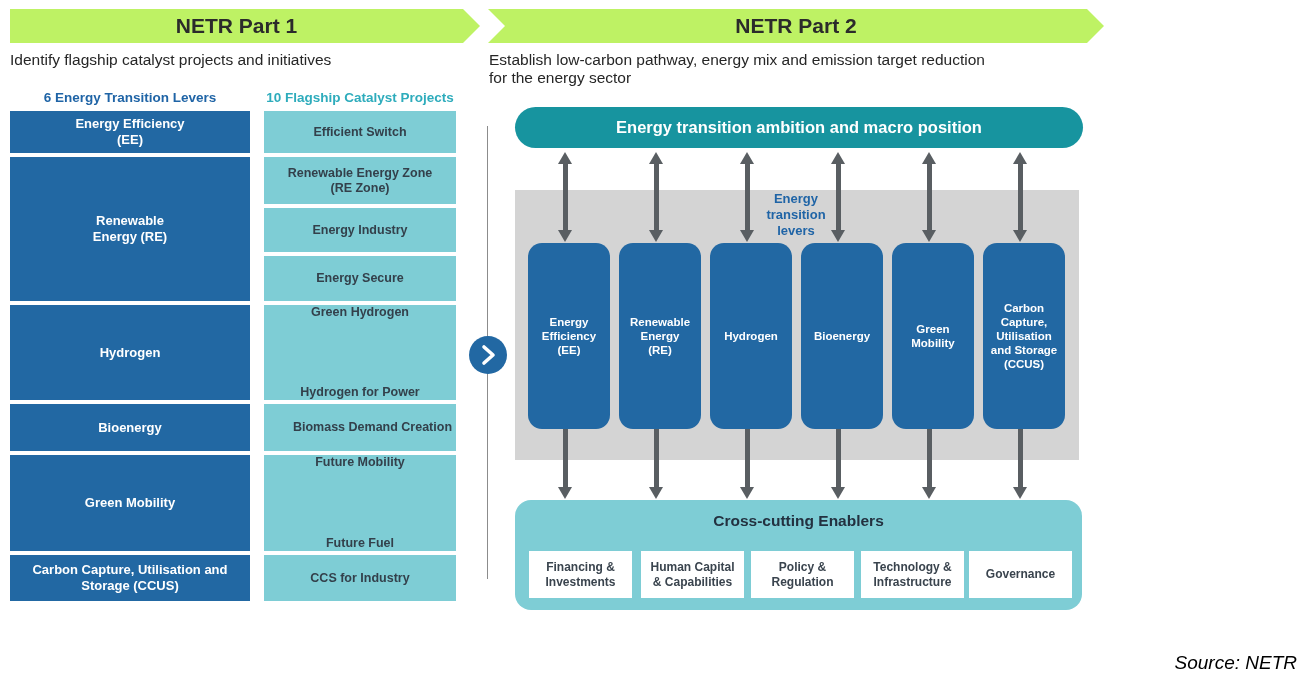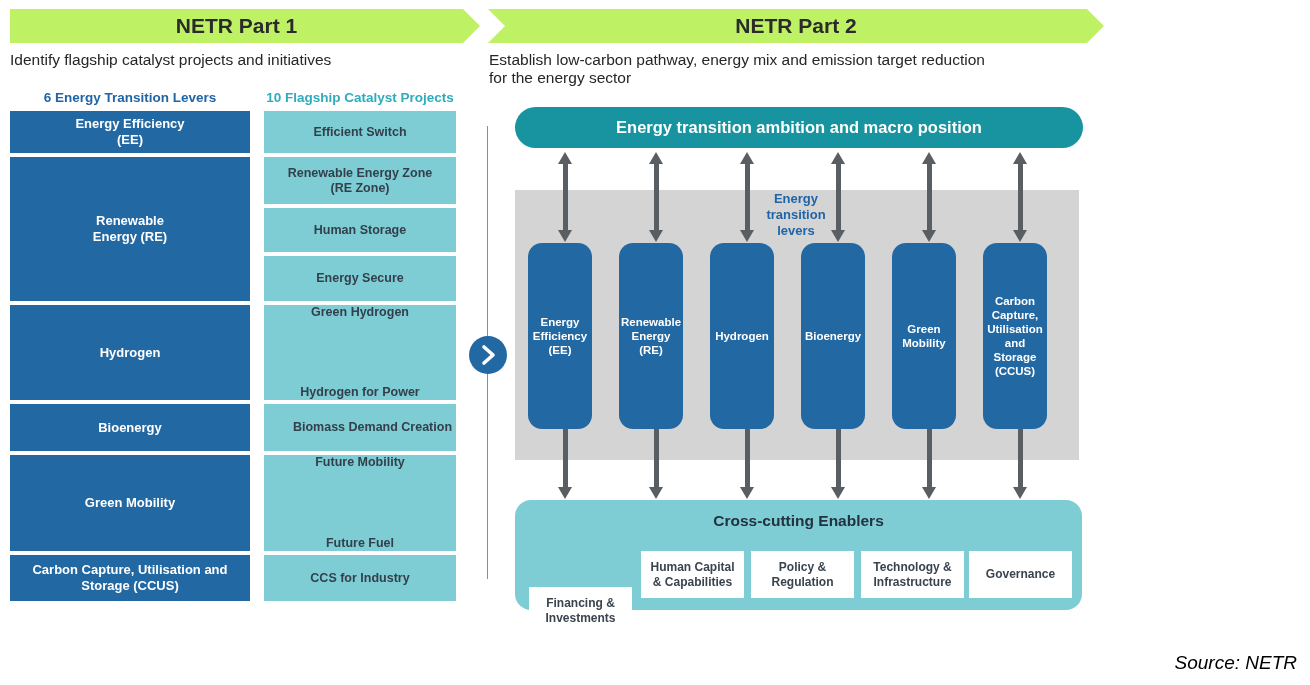--- a/index.html
+++ b/index.html
@@ -31,21 +31,21 @@
   
   .divider{left:487px;top:126px;width:1px;height:453px;background:#8c8c8c;}
   .chevcircle{left:469px;top:336px;width:38px;height:38px;border-radius:50%;background:#2268a3;}
 
   
   .pill{left:515px;top:107px;width:568px;height:41px;border-radius:21px;background:#17949f;
     color:#ffffff;font-weight:bold;font-size:16.5px;}
   .graypanel{left:515px;top:190px;width:564px;height:270px;background:#d4d4d4;}
   .leverslabel{left:736px;top:191px;width:120px;color:#1f64a6;font-weight:bold;
     font-size:13px;line-height:16px;text-align:center;}
-  .p2lever{top:243px;width:64px;height:186px;border-radius:14px;background:#2268a3;
+  .p2lever{top:243px;width:82px;height:186px;border-radius:14px;background:#2268a3;
     color:#ffffff;font-weight:bold;font-size:11.5px;line-height:14px;}
 
   
   .arr{width:5px;background:#595e62;}
   .arr::after{content:"";position:absolute;bottom:-12px;left:-5px;
     border-left:7.5px solid transparent;border-right:7.5px solid transparent;
     border-top:12px solid #595e62;}
   .arr.double::before{content:"";position:absolute;top:-12px;left:-5px;
     border-left:7.5px solid transparent;border-right:7.5px solid transparent;
     border-bottom:12px solid #595e62;}
@@ -94,21 +94,21 @@
   <div class="abs center lever pre" style="top:555px;height:46px;">
     <span>Carbon Capture, Utilisation and
 Storage (CCUS)</span></div>
 
   <div class="abs center project pre" style="top:111px;height:42px;">
     <span>Efficient Switch</span></div>
   <div class="abs center project pre" style="top:157px;height:47px;">
     <span>Renewable Energy Zone
 (RE Zone)</span></div>
   <div class="abs center project pre" style="top:208px;height:44px;">
-    <span>Human Storage</span></div>
+    <span>Energy Industry</span></div>
   <div class="abs center project pre" style="top:256px;height:45px;">
     <span>Energy Secure</span></div>
   <div class="abs center project dual" style="top:305px;height:95px;">
     <span>Green Hydrogen</span>
     <span>Hydrogen for Power</span>
     </div>
   <div class="abs center project pre" style="top:404px;height:47px;padding-left:25px;">
     <span>Biomass Demand Creation</span></div>
   <div class="abs center project dual" style="top:455px;height:96px;">
     <span>Future Mobility</span>
@@ -164,21 +164,21 @@
 
   <div class="abs arr down" style="left:562.5px;"></div>
   <div class="abs arr down" style="left:653.5px;"></div>
   <div class="abs arr down" style="left:744.5px;"></div>
   <div class="abs arr down" style="left:835.5px;"></div>
   <div class="abs arr down" style="left:926.5px;"></div>
   <div class="abs arr down" style="left:1017.5px;"></div>
 
   <div class="abs enablers"></div>
   <div class="abs enablers-title" style="text-align:center;">Cross-cutting Enablers</div>
-  <div class="abs center enabler pre" style="left:529px;margin-top:36px;">
+  <div class="abs center enabler pre" style="left:529px;">
     <span>Financing &amp;
 Investments</span></div>
   <div class="abs center enabler pre" style="left:641px;">
     <span>Human Capital
 &amp; Capabilities</span></div>
   <div class="abs center enabler pre" style="left:751px;">
     <span>Policy &amp;
 Regulation</span></div>
   <div class="abs center enabler pre" style="left:861px;">
     <span>Technology &amp;

